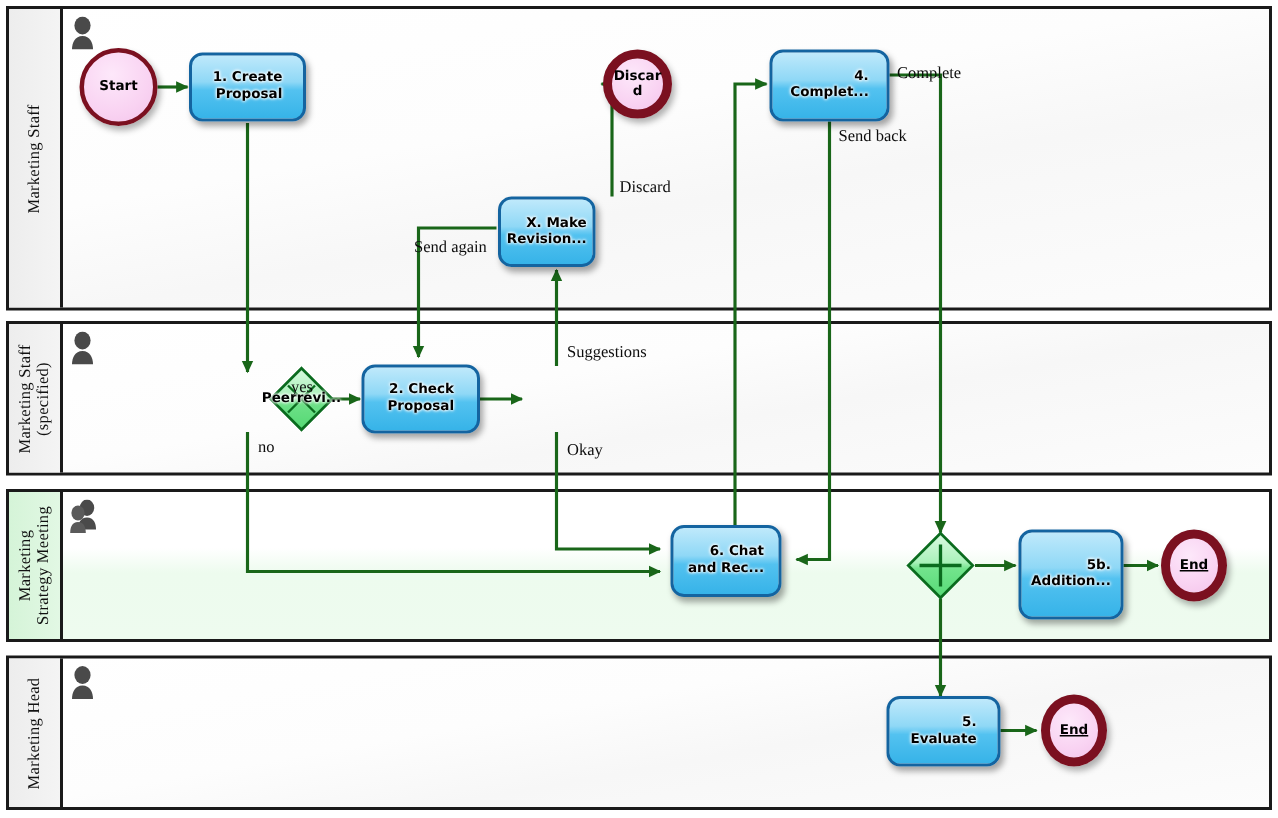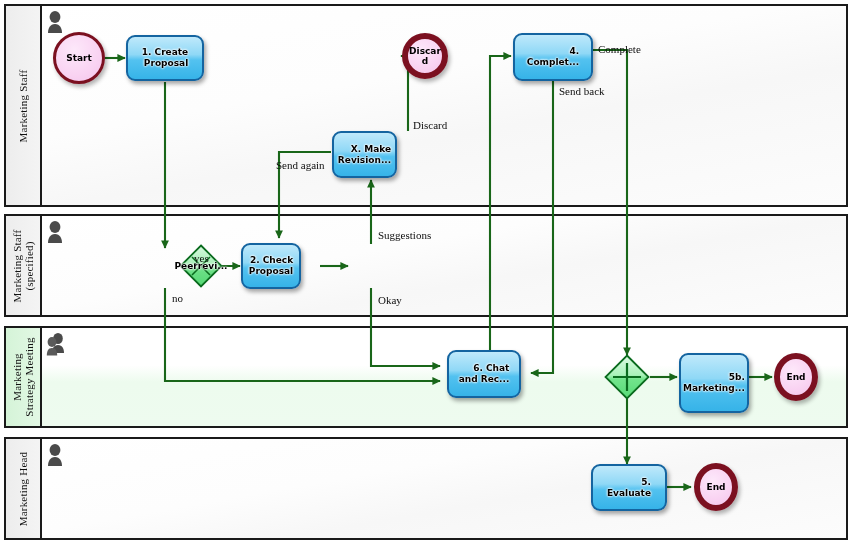--- a/index.html
+++ b/index.html
@@ -21,21 +21,21 @@
         box-shadow:2px 3px 4px rgba(0,0,0,.35);
         display:flex;align-items:center;justify-content:center;}
   .task .tlabel{font-family:"DejaVu Sans",sans-serif;font-size:9px;font-weight:bold;color:#000;
         text-align:right;line-height:11px;text-shadow:0 0 2px #fff,0 0 2px #fff,0 0 3px #fff;padding:0 2px;}
   .event{border-radius:50%;display:flex;align-items:center;justify-content:center;
         background:radial-gradient(circle at 40% 32%,#fde8fa 0%,#f9d3f2 60%,#f3c4ea 100%);
         box-shadow:2px 3px 4px rgba(0,0,0,.3);}
   .event .elabel{font-family:"DejaVu Sans",sans-serif;font-size:9px;font-weight:bold;color:#000;text-align:center;line-height:10px;}
   .start-ev{width:52px;height:52px;border:3px solid #7b1020;}
   .end-ev{width:46px;height:46px;border:6px solid #7b1020;}
-  .end-ev.oval{width:44px;height:48px;}
+  .end-ev.oval{width:44px;height:48px;text-decoration:underline;}
   .gw{width:44px;height:44px;}
   .gwlabel{position:absolute;left:0;top:0;width:44px;height:44px;display:flex;align-items:center;justify-content:center;
         font-family:"DejaVu Sans",sans-serif;font-size:9px;font-weight:bold;color:#000;text-align:center;line-height:10px;
         text-shadow:0 0 2px #fff,0 0 2px #fff,0 0 3px #fff;}
   .edgelabel{position:absolute;font-family:"Liberation Serif",serif;font-size:11px;color:#0d0d0d;white-space:nowrap;}
 </style>
 </head>
 <body>
 
 <div id="stage">
@@ -175,21 +175,21 @@
       <polygon points="22,1.5 42.5,22 22,42.5 1.5,22" fill="url(#gwg1)" stroke="#0a6b1e" stroke-width="1.8"></polygon>
       <path d="M13,13 L31,31 M31,13 L13,31" stroke="#0a6b1e" stroke-width="1.6" fill="none"></path>
     </svg>
     <div class="gwlabel">
       <span>Peer</span>
         <br>
       <span>revi...</span>
     </div>
   </div>
 
-  <div class="node task" style="left:241px;top:243px;width:60px;height:46px;">
+  <div class="node task" style="left:241px;top:243px;width:79px;height:46px;">
     <div class="tlabel">
       <span>2. Check</span><br>
       <span>Proposal</span>
     </div>
   </div>
 
 
   <div class="node task" style="left:447px;top:350px;width:74px;height:48px;">
     <div class="tlabel">
       <span>6. Chat</span><br>
@@ -208,21 +208,21 @@
         </linearGradient>
       </defs>
       <polygon points="23,1.5 44.5,23 23,44.5 1.5,23" fill="url(#gwg2)" stroke="#0a6b1e" stroke-width="1.8"></polygon>
       <path d="M23,9 L23,37 M9,23 L37,23" stroke="#0a6b1e" stroke-width="2.2" fill="none"></path>
     </svg>
   </div>
 
   <div class="node task" style="left:679px;top:353px;width:70px;height:60px;">
     <div class="tlabel">
       <span>5b.</span><br>
-      <span>Marketing...</span>
+      <span>Addition...</span>
     </div>
   </div>
 
   <div class="node event end-ev oval" style="left:774px;top:353px;">
     <div class="elabel">End</div>
   </div>
 
   <div class="node task" style="left:591px;top:464px;width:76px;height:47px;">
     <div class="tlabel">
       <span>5.</span><br>

